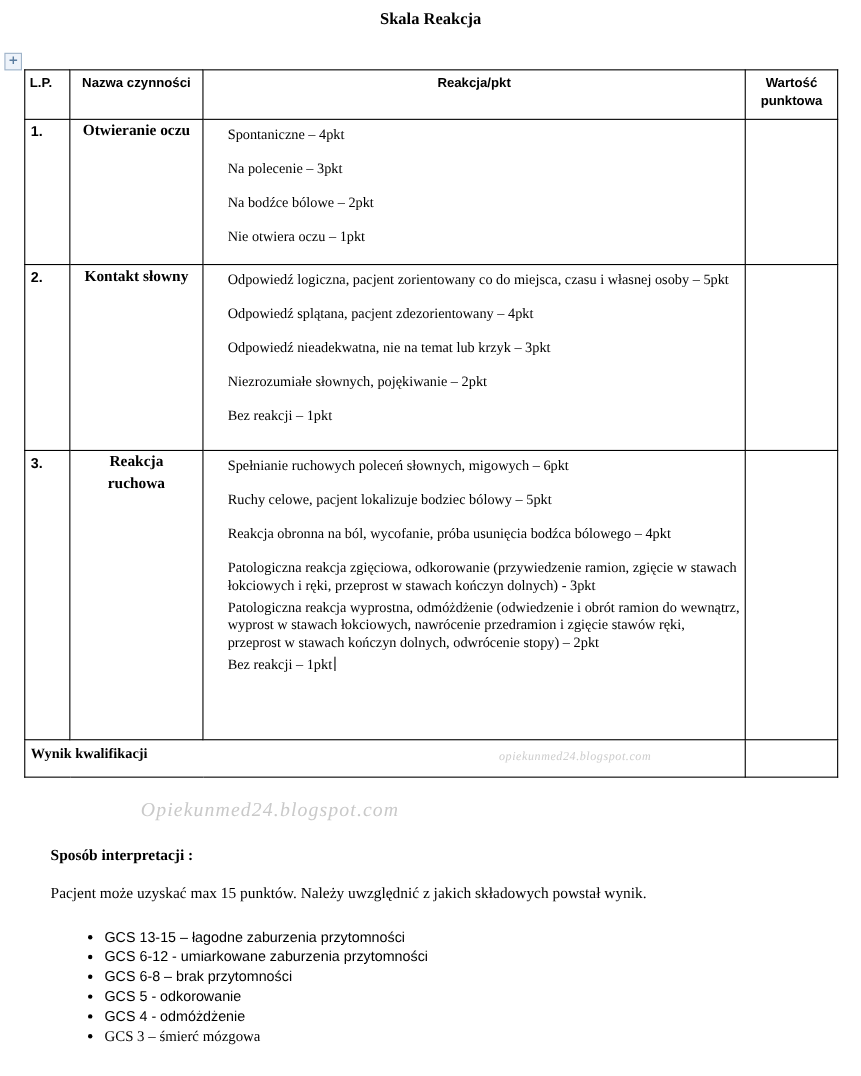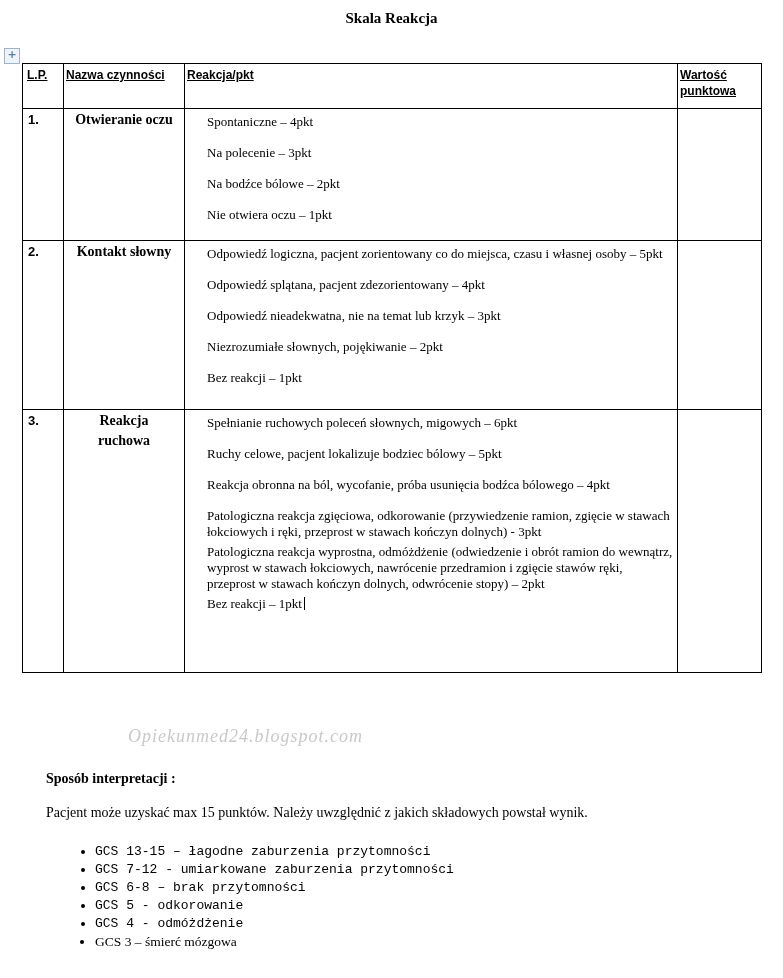--- a/index.html
+++ b/index.html
@@ -23,25 +23,25 @@
     text-align: center; cursor: move; user-select: none;
     font-family: "DejaVu Sans", sans-serif;
   }
   table.gcs {
     position: absolute; top: 63px; left: 22px; width: 739px;
     border-collapse: collapse; table-layout: fixed;
   }
   .gcs th, .gcs td { border: 1px solid #000; vertical-align: top; overflow: hidden; }
   .gcs th {
     font-family: "Liberation Sans", "DejaVu Sans", sans-serif;
-    font-size: 12px; font-weight: bold; text-align: left;
+    font-size: 12px; font-weight: bold; text-align: center;
     padding: 3px 2px 0 2px; line-height: 16px;
   }
   .gcs th.lp { text-align: left; padding-left: 4px; }
-  .r-header { height: 45px; text-decoration: underline; }
+  .r-header { height: 45px; }
   .r1 { height: 132px; }
   .r2 { height: 169px; }
   .r3 { height: 263px; }
   .r-footer { height: 34px; }
   .num-cell {
     font-family: "Liberation Sans", "DejaVu Sans", sans-serif;
     font-size: 13px; font-weight: bold; padding: 3px 0 0 5px;
   }
   .activity-cell {
     vertical-align: middle; text-align: center;
@@ -65,21 +65,21 @@
     position: absolute; top: 726px; left: 128px;
     font-style: italic; font-size: 18px; color: #c9c9c9; letter-spacing: 1px;
   }
   .interp-heading { position: absolute; top: 771px; left: 46px; font-size: 14px; font-weight: bold; }
   .interp-intro   { position: absolute; top: 805px; left: 46px; font-size: 14px; }
   .interp-list {
     position: absolute; top: 843px; left: 0; margin: 0;
     padding: 0 0 0 95px; list-style: disc outside;
   }
   .interp-list li {
-    font-family: Liberation Mono, monospace;
+    font-family: Liberation Sans, sans-serif;
     font-size: 13px; line-height: 18px;
   }
   .interp-list li:last-child { font-family: "Liberation Serif", serif; font-size: 13.5px; }
 </style>
 </head>
 <body>
 
 <div>
 
   <div class="title">Skala Reakcja</div>
@@ -136,31 +136,38 @@
         <p>Spełnianie ruchowych poleceń słownych, migowych – 6pkt</p>
         <p>Ruchy celowe, pacjent lokalizuje bodziec bólowy – 5pkt</p>
         <p>Reakcja obronna na ból, wycofanie, próba usunięcia bodźca bólowego – 4pkt</p>
         <p class="tight">Patologiczna reakcja zgięciowa, odkorowanie (przywiedzenie ramion, zgięcie w stawach łokciowych i ręki, przeprost w stawach kończyn dolnych)  - 3pkt</p>
         <p class="tight">Patologiczna reakcja wyprostna, odmóżdżenie (odwiedzenie i obrót ramion do wewnątrz, wyprost w stawach łokciowych, nawrócenie przedramion i zgięcie stawów ręki, przeprost w stawach kończyn dolnych, odwrócenie stopy) – 2pkt</p>
         <p><span>Bez reakcji – 1pkt</span><span class="caret"></span></p>
       </td>
       <td></td>
     </tr>
 
+    <tr class="r-footer">
+      <td class="footer-cell" colspan="3">
+        <span>Wynik kwalifikacji</span>
+        <span class="footer-watermark">opiekunmed24.blogspot.com</span>
+      </td>
+      <td></td>
+    </tr>
   </tbody>
     </table>
 
   <div class="watermark">Opiekunmed24.blogspot.com</div>
 
   <div>
     <div class="interp-heading">Sposób interpretacji :</div>
     <div class="interp-intro">Pacjent może uzyskać max 15 punktów. Należy uwzględnić z jakich składowych powstał wynik.</div>
     <ul class="interp-list">
       <li>GCS 13-15 – łagodne zaburzenia przytomności</li>
-      <li>GCS 7-12 - umiarkowane zaburzenia przytomności</li>
+      <li>GCS 6-12 - umiarkowane zaburzenia przytomności</li>
       <li>GCS 6-8 – brak przytomności</li>
       <li>GCS 5 - odkorowanie</li>
       <li>GCS 4 - odmóżdżenie</li>
       <li>GCS 3 – śmierć mózgowa</li>
     </ul>
   </div>
 
 </div>
 
 </body></html>

